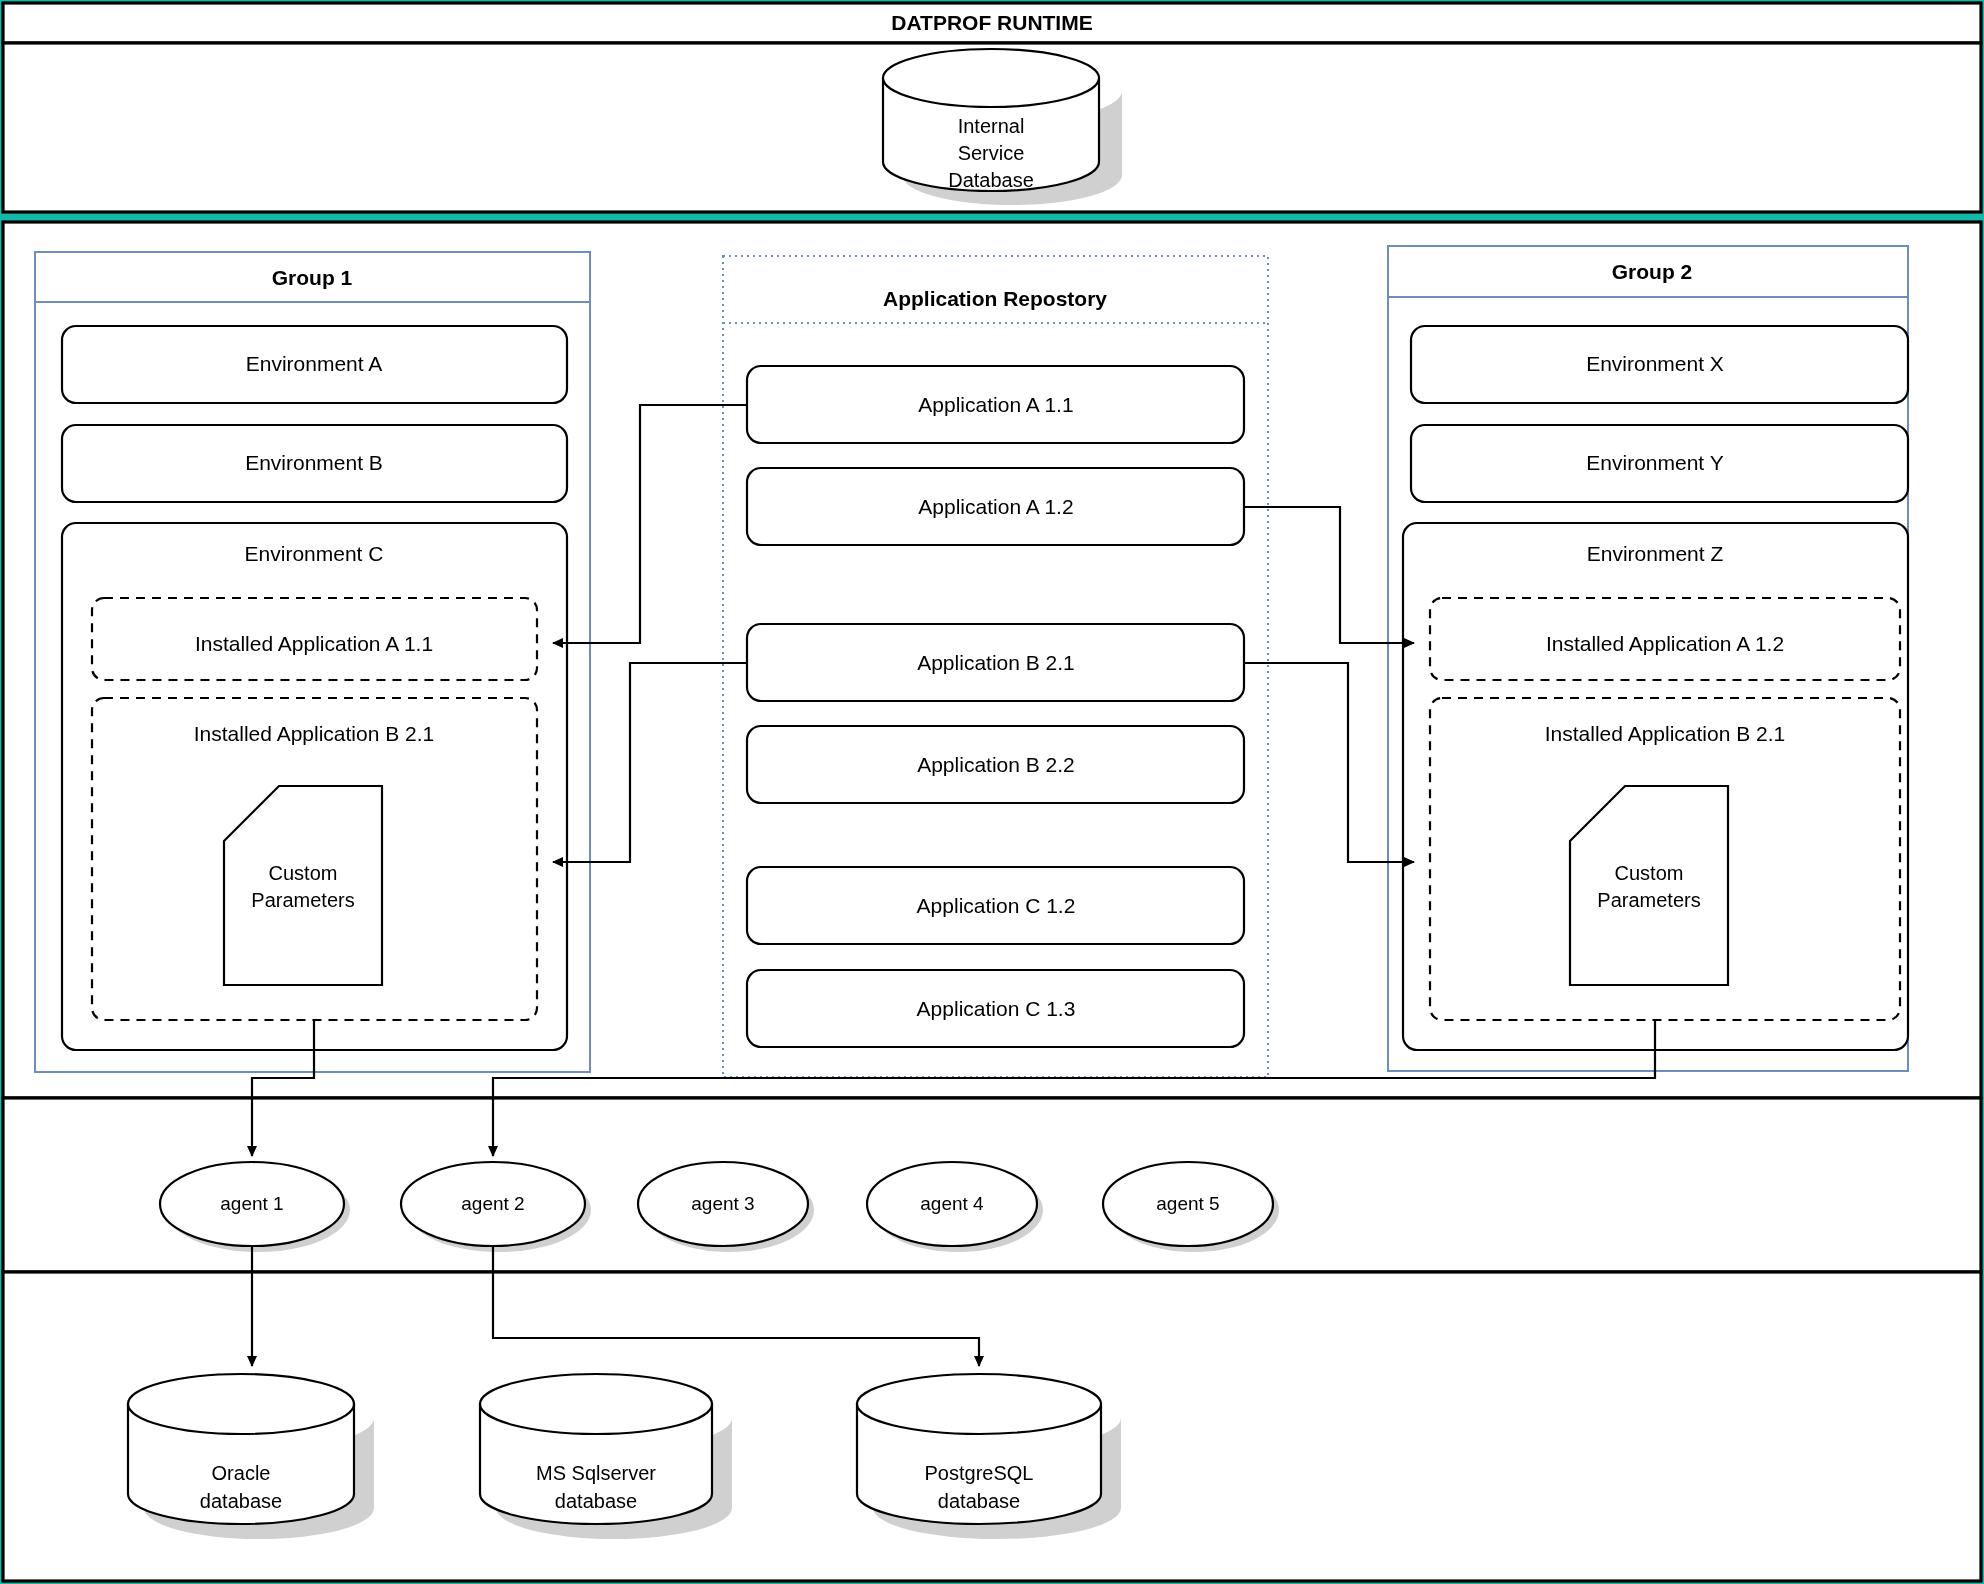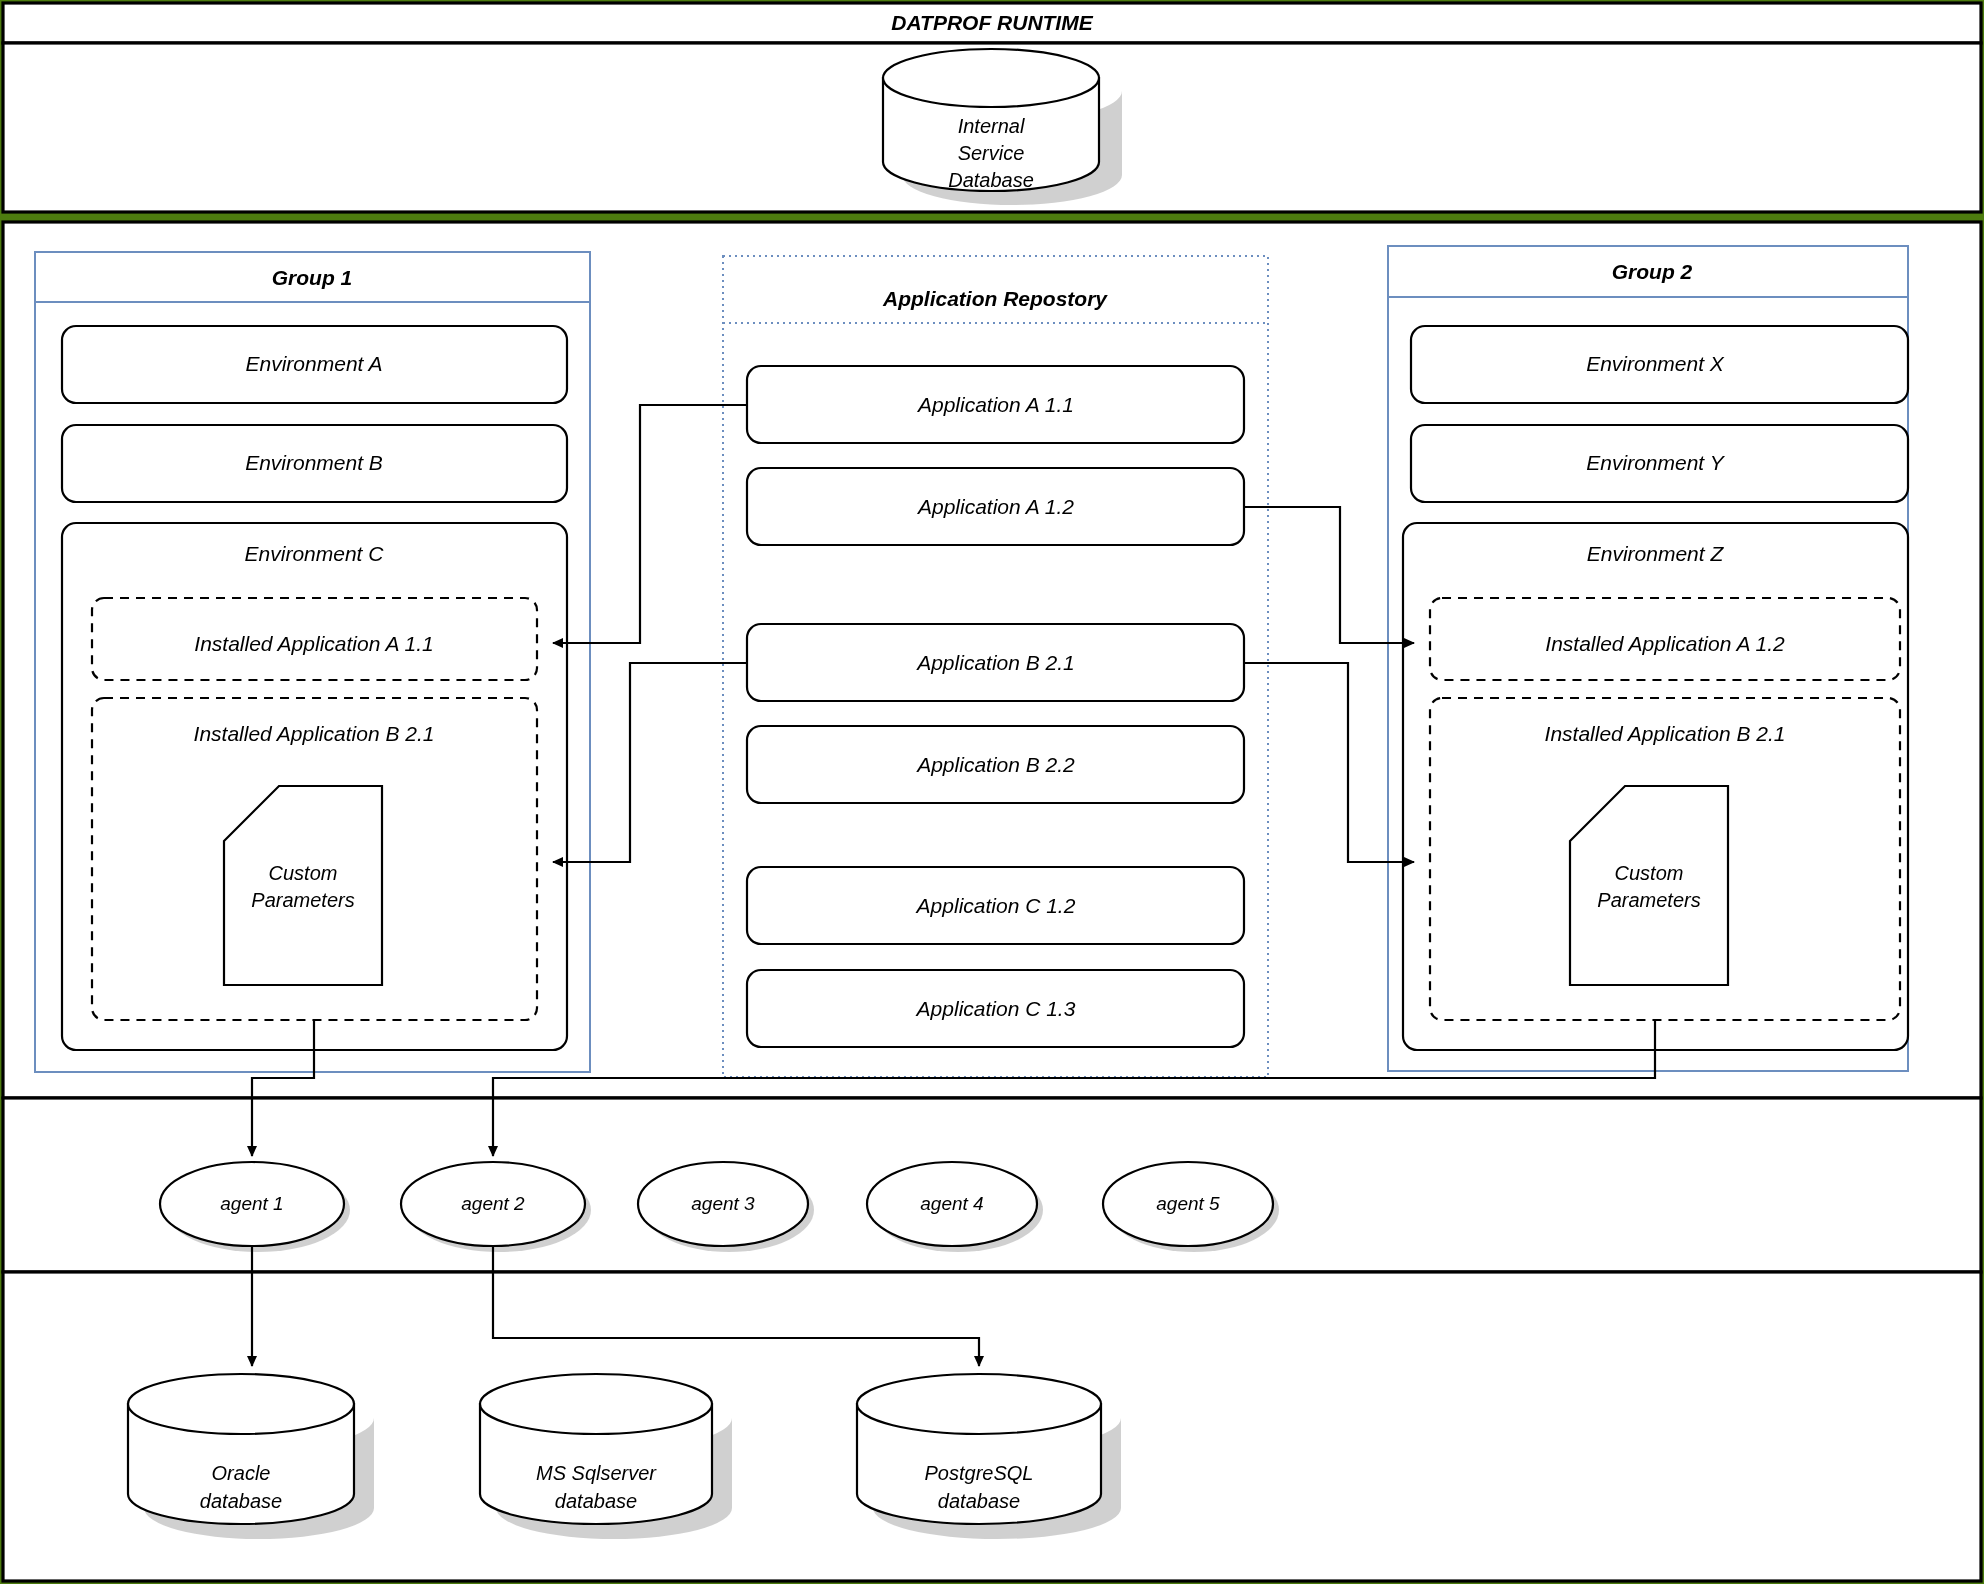--- a/index.html
+++ b/index.html
@@ -1,17 +1,17 @@
 <!DOCTYPE html>
 <html><head>
 <meta charset="utf-8">
 <style>
   html,body{margin:0;padding:0;background:#ffffff;}
   body{font-family:"Liberation Sans", sans-serif;}
-  #stage{position:relative;width:1984px;height:1584px;background:#4d7c0f;overflow:hidden;font-style:italic;}
+  #stage{position:relative;width:1984px;height:1584px;background:#14b8a6;overflow:hidden;}
   svg{display:block;}
   .lbl{font-family:"Liberation Sans", sans-serif;fill:#000;text-anchor:middle;dominant-baseline:middle;}
   .t-band{font-size:21px;font-weight:bold;}
   .t-grp{font-size:21px;font-weight:bold;}
   .t-repo{font-size:21px;font-weight:bold;}
   .t-box{font-size:21px;}
   .t-small{font-size:20px;}
   .t-cyl{font-size:20px;}
   .t-agent{font-size:19px;}
   .band{fill:#ffffff;stroke:#000000;stroke-width:3.2;}

